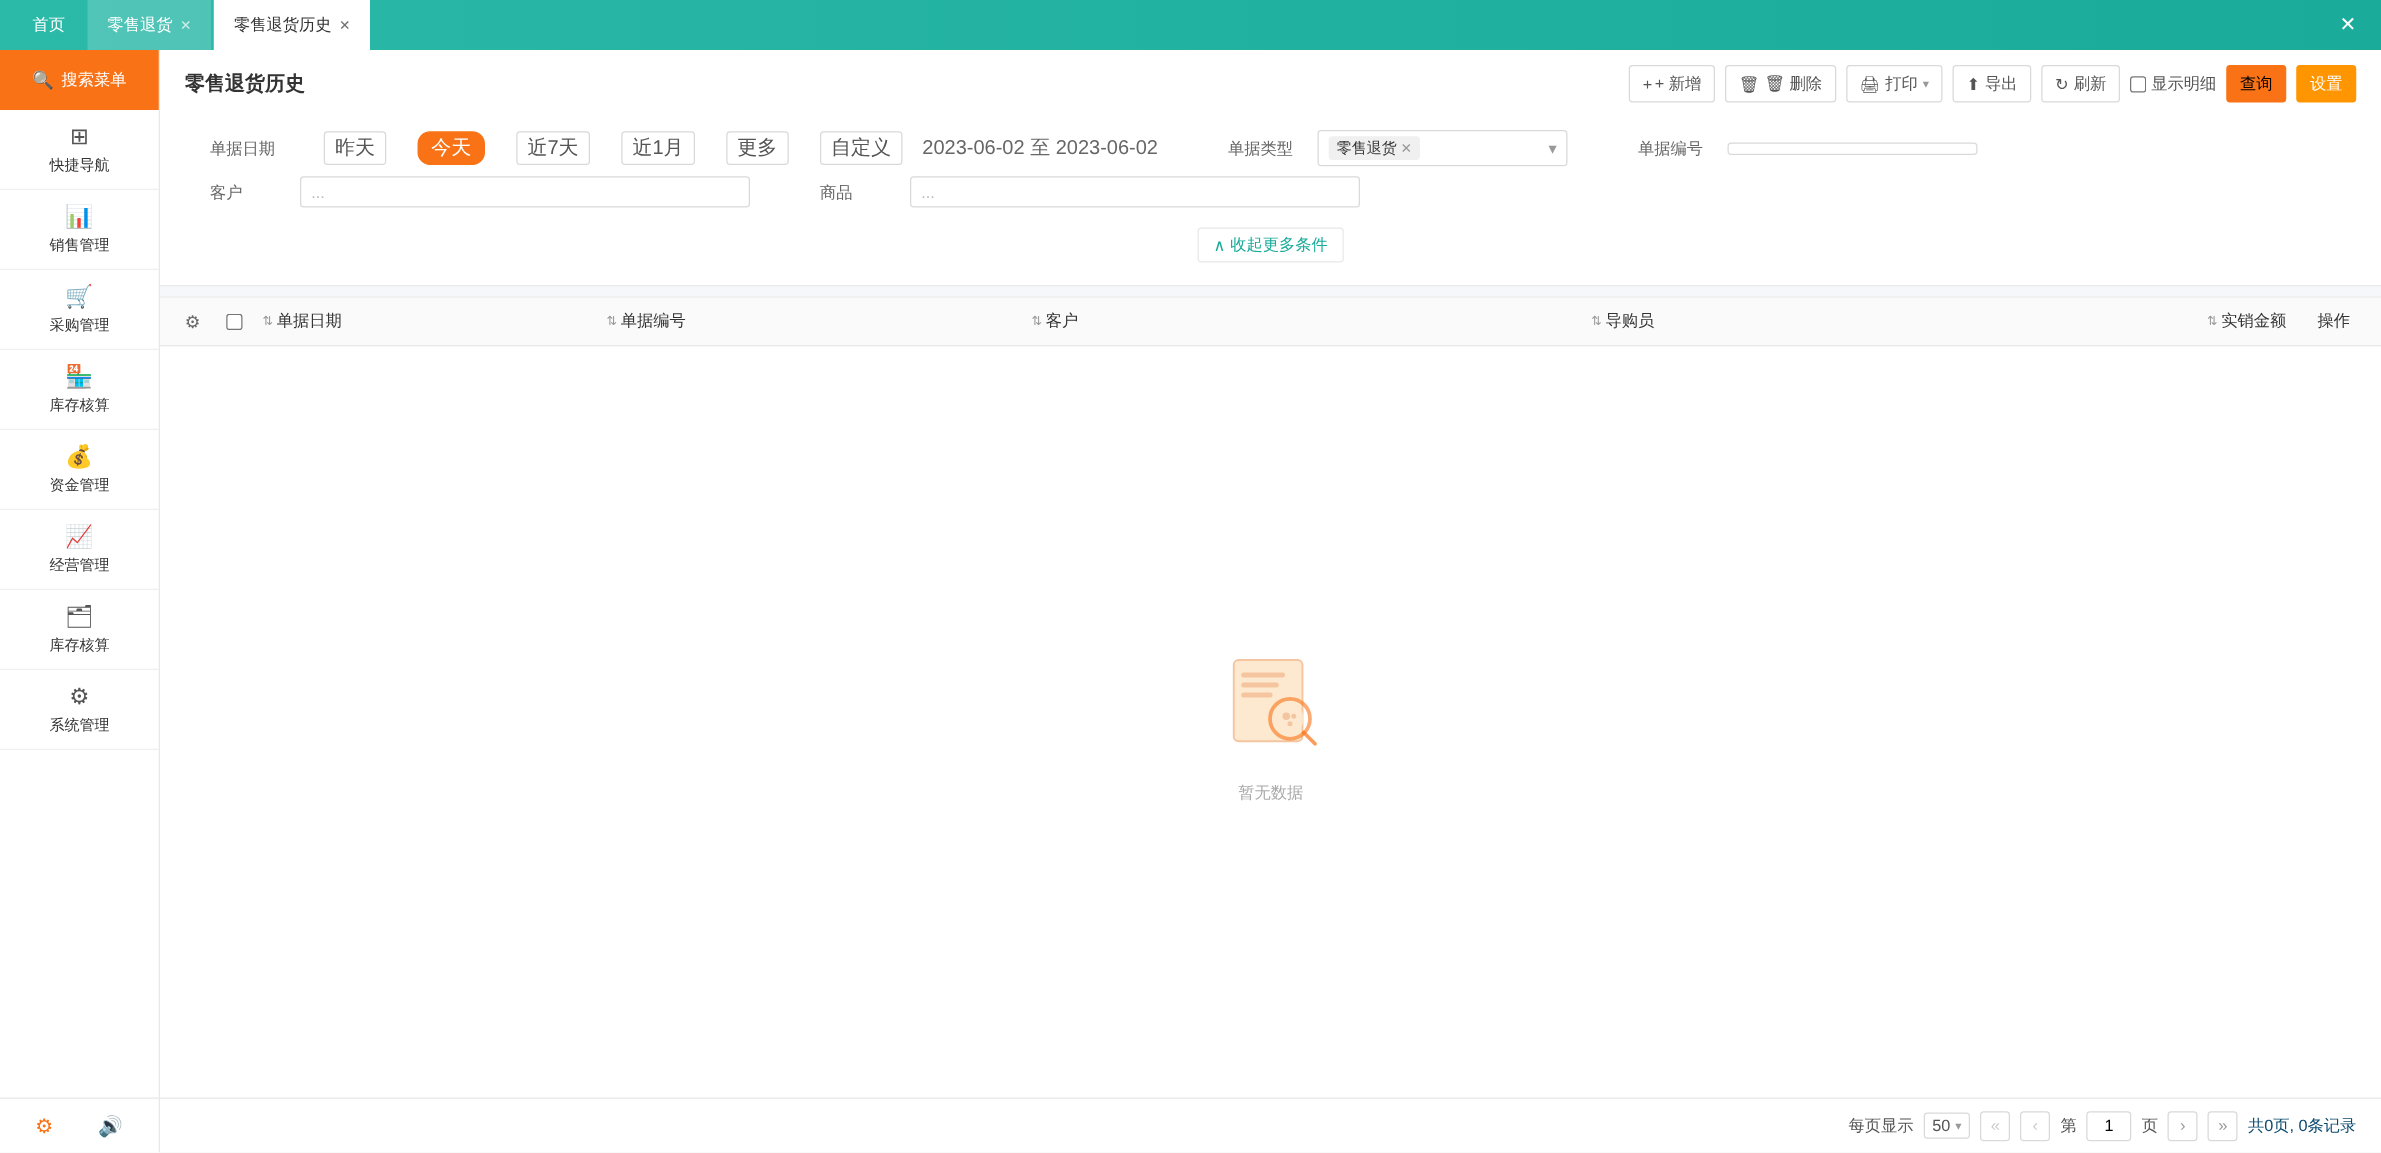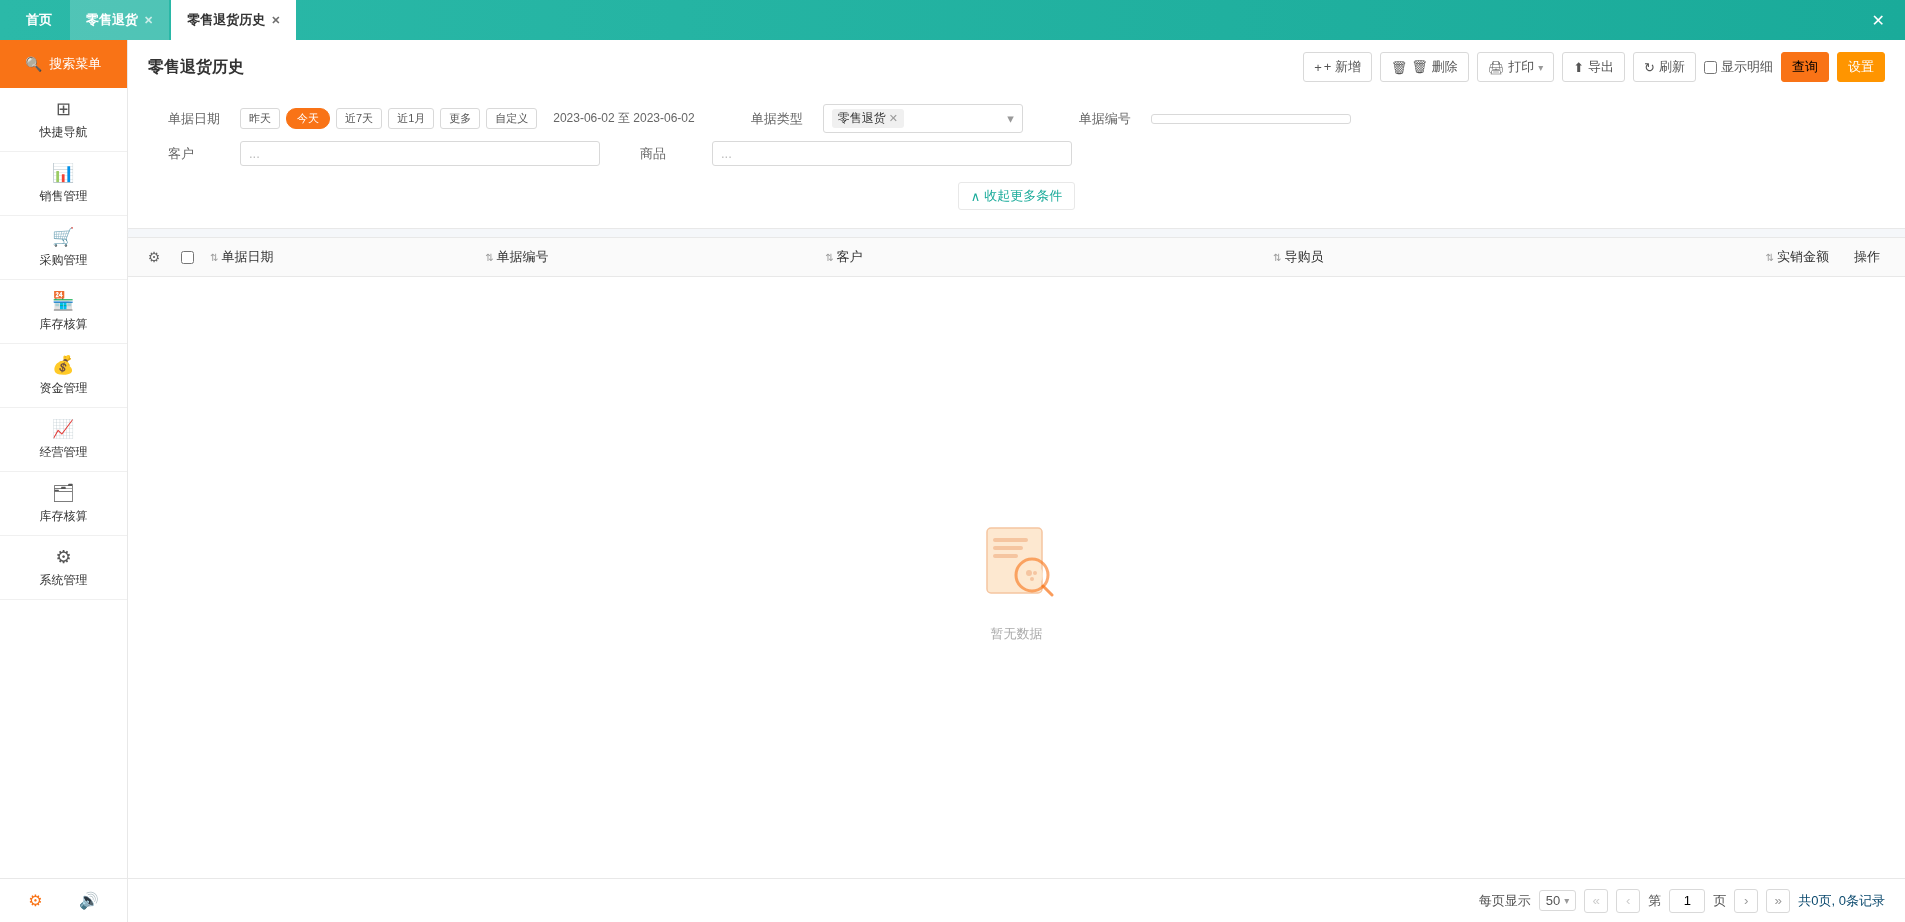--- a/index.html
+++ b/index.html
@@ -22,21 +22,20 @@
     .top-tab {
       height: 40px;
       padding: 0 16px;
       display: flex;
       align-items: center;
       gap: 6px;
       cursor: pointer;
       color: white;
       font-size: 13px;
       white-space: nowrap;
-      font-weight: bold;
     }
     .top-tab.home {
       background: transparent;
     }
     .top-tab.inactive {
       background: rgba(255,255,255,0.18);
       margin-left: 2px;
     }
     .top-tab.active {
       background: white;
@@ -195,33 +194,34 @@
     .date-filters {
       display: flex;
       align-items: center;
       gap: 6px;
     }
     .date-btn {
       padding: 2px 8px;
       border: 1px solid #d9d9d9;
       border-radius: 3px;
       cursor: pointer;
-      font-size: 11px;
+      font-size: 16px;
       color: #555;
       background: white;
+      margin-left: 19px;
     }
     .date-btn.active-today {
       background: #f97316;
       border-color: #f97316;
       color: white;
       border-radius: 10px;
       padding: 2px 10px;
     }
     .date-range {
-      font-size: 12px;
+      font-size: 16px;
       color: #666;
     }
     .filter-input-box {
       border: 1px solid #d9d9d9;
       border-radius: 3px;
       padding: 4px 8px;
       font-size: 13px;
       color: #999;
       min-width: 120px;
       background: white;
@@ -507,21 +507,21 @@
           <span class="filter-label" style="margin-left:40px;">单据编号</span>
           <div class="filter-input-box" style="min-width:200px;"></div>
         </div>
 
         <div class="filter-row">
           <span class="filter-label">客户</span>
           <div class="filter-input-box" style="min-width:360px;">
             <span style="color:#bbb;">...</span>
           </div>
 
-          <span class="filter-label" style="margin-left:24px;">商品</span>
+          <span class="filter-label" style="margin-left:40px;">商品</span>
           <div class="filter-input-box" style="min-width:360px;">
             <span style="color:#bbb;">...</span>
           </div>
         </div>
 
         <div class="collapse-row">
           <button class="collapse-btn">
             <span>∧</span>
             <span>收起更多条件</span>
           </button>

